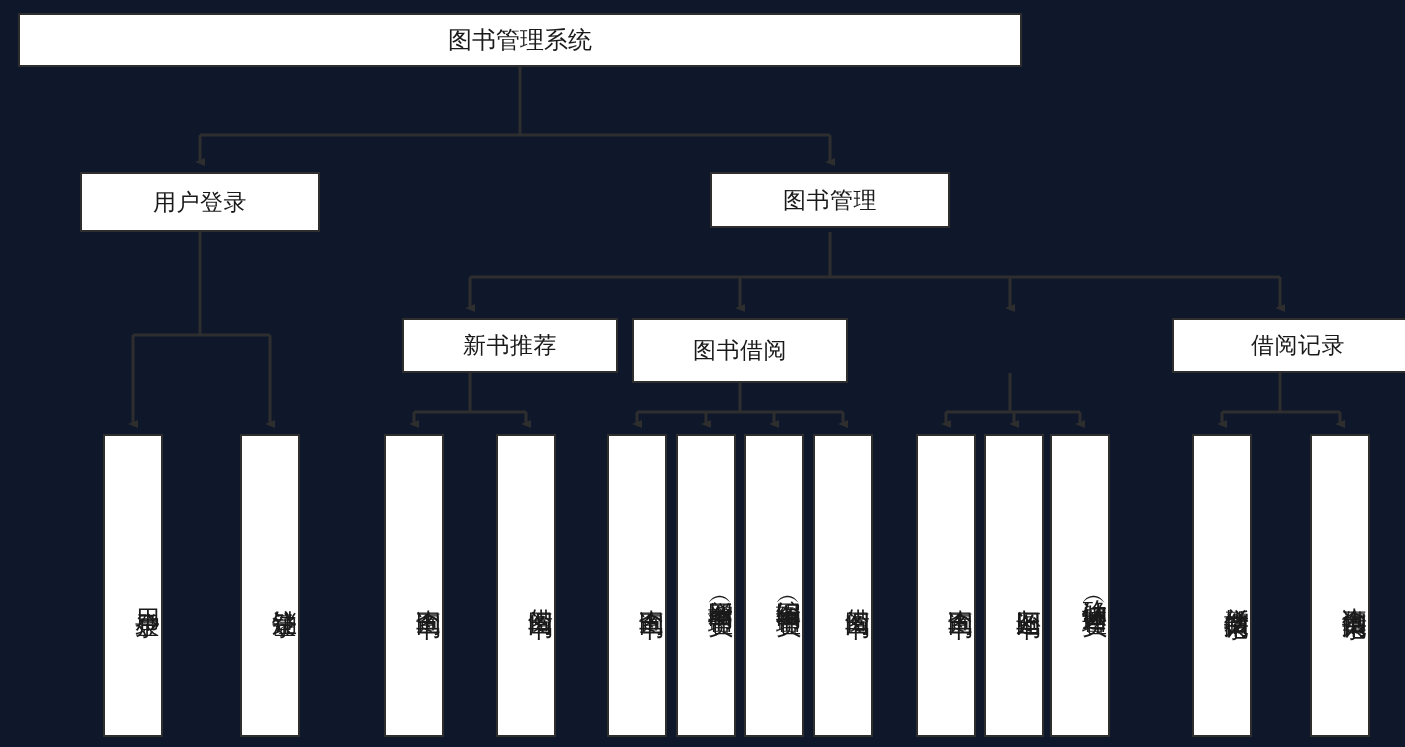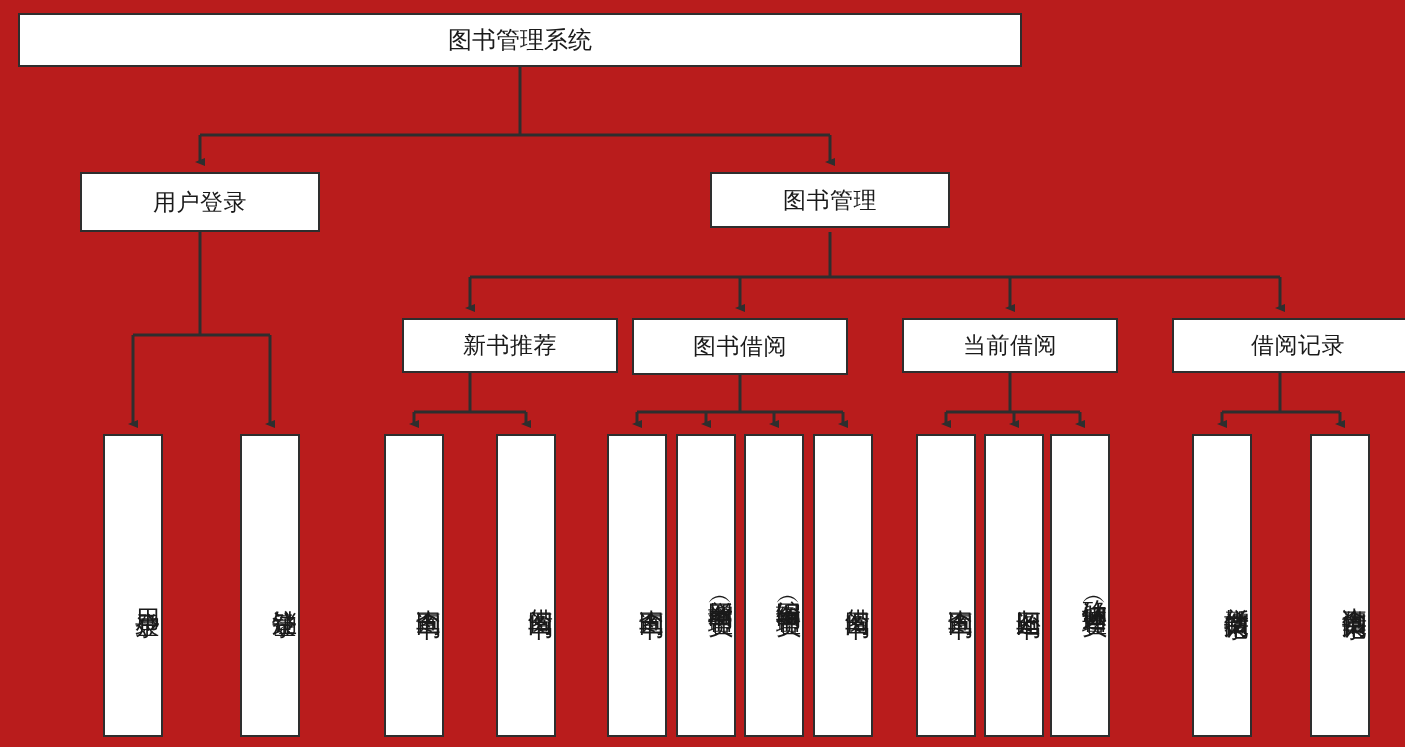--- a/index.html
+++ b/index.html
@@ -7,21 +7,21 @@
     padding: 0;
     background: #ffffff;
   }
   body {
     font-family: "DejaVu Sans", "Liberation Sans", sans-serif;
   }
   #canvas {
     position: relative;
     width: 1405px;
     height: 747px;
-    background: #b91c1c;
+    background: #0f172a;
     overflow: hidden;
   }
   svg.edges {
     position: absolute;
     left: 0;
     top: 0;
     width: 1405px;
     height: 747px;
     pointer-events: none;
   }
@@ -130,25 +130,22 @@
   <div class="node h" style="left:80px; top:172px; width:240px; height:60px;">
     <span>用户登录</span>
   </div>
   <div class="node h" style="left:710px; top:172px; width:240px; height:56px;text-align:right;">
     <span>图书管理</span>
   </div>
 
   <div class="node h" style="left:362px; top:318px; width:216px; height:55px;margin-left:40px;">
     <span>新书推荐</span>
   </div>
-  <div class="node h" style="left:632px; top:318px; width:216px; height:57px;">
+  <div class="node h" style="left:632px; top:318px; width:216px; height:65px;">
     <span>图书借阅</span>
-  </div>
-  <div class="node h" style="left:902px; top:318px; width:216px; height:55px;">
-    <span>当前借阅</span>
   </div>
   <div class="node h" style="left:1172px; top:318px; width:252px; height:55px;">
     <span>借阅记录</span>
   </div>
 
   <div class="node v" style="left:103px; top:434px; width:60px; height:303px;">
     <span class="vtext">用户登录</span>
   </div>
   <div class="node v" style="left:240px; top:434px; width:60px; height:303px;">
     <span class="vtext">注销登录</span>

